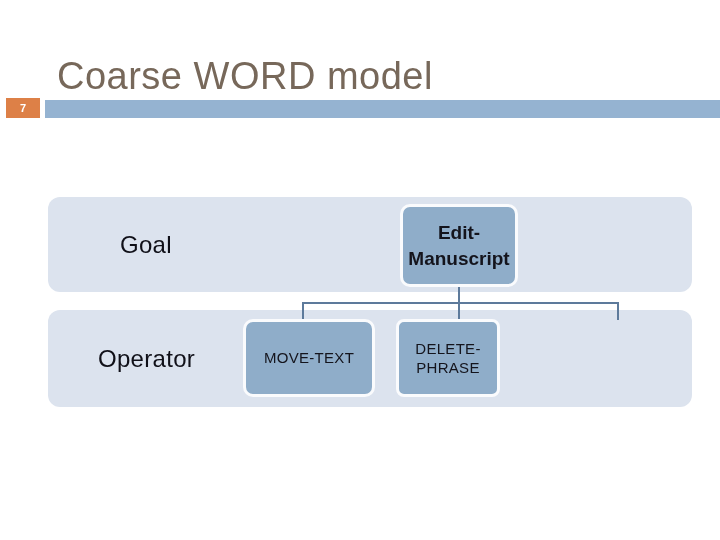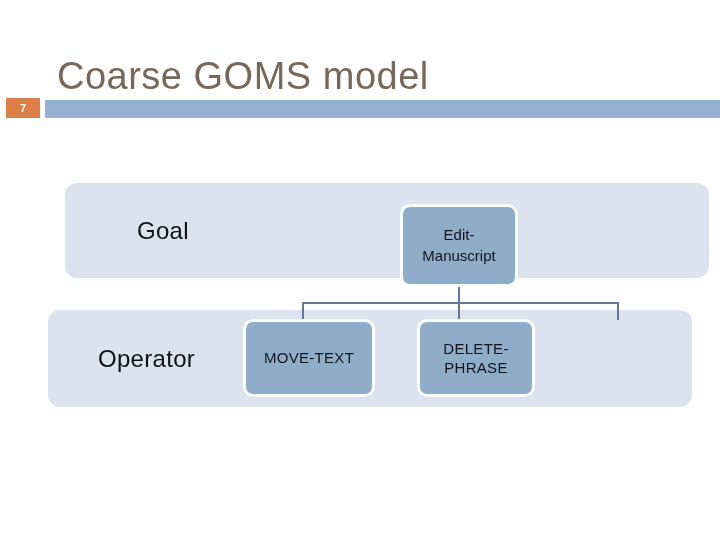--- a/index.html
+++ b/index.html
@@ -49,21 +49,21 @@
   }
 
   
   .band {
     position: absolute;
     left: 48px;
     width: 644px;
     background: #dce3ee;
     border-radius: 12px;
   }
-  .band-goal { top: 183px; height: 95px; margin-left: 17px; }
+  .band-goal { top: 197px; height: 95px; }
   .band-operator { top: 310px; height: 97px; text-decoration: underline; }
   .row-label {
     position: absolute;
     top: 0;
     height: 100%;
     display: flex;
     align-items: center;
     font-size: 24px;
     color: #101018;
     letter-spacing: 0.3px;
@@ -81,51 +81,52 @@
     display: flex;
     align-items: center;
     justify-content: center;
     text-align: center;
     color: #14141c;
     white-space: pre-line;
   }
   .node-goal {
     left: 400px; top: 204px;
     width: 118px; height: 83px;
-    font-size: 15px;
+    font-size: 19px;
     line-height: 1.35;
+    font-weight: bold;
   }
   .node-op {
     top: 319px;
     height: 78px;
     font-size: 15px;
     line-height: 1.3;
     letter-spacing: 0.3px;
   }
   .node-op-1 { left: 243px; width: 132px; }
-  .node-op-2 { left: 417px; width: 118px; }
+  .node-op-2 { left: 396px; width: 104px; border-radius: 8px; }
   .node-op-3 { left: 559px; width: 118px; }
 
   
   .connector {
     position: absolute;
     background: #5d7a9b;
   }
   .conn-stem   { left: 458px; top: 287px; width: 2px; height: 16px; }
   .conn-cross  { left: 302px; top: 302px; width: 317px; height: 2px; }
   .conn-drop-1 { left: 302px; top: 303px; width: 2px; height: 17px; }
   .conn-drop-2 { left: 458px; top: 303px; width: 2px; height: 17px; }
   .conn-drop-3 { left: 617px; top: 303px; width: 2px; height: 17px; }
 </style>
 </head>
 <body>
 
 <div class="slide">
 
-  <h1 class="slide-title">Coarse GOMS model</h1>
+  <h1 class="slide-title">Coarse WORD model</h1>
 
   <div class="page-badge">7</div>
 
   <div class="header-rule"></div>
 
   <div class="band band-goal">
     <div class="row-label row-label-goal">Goal</div>
   </div>
 
   <div class="band band-operator">

